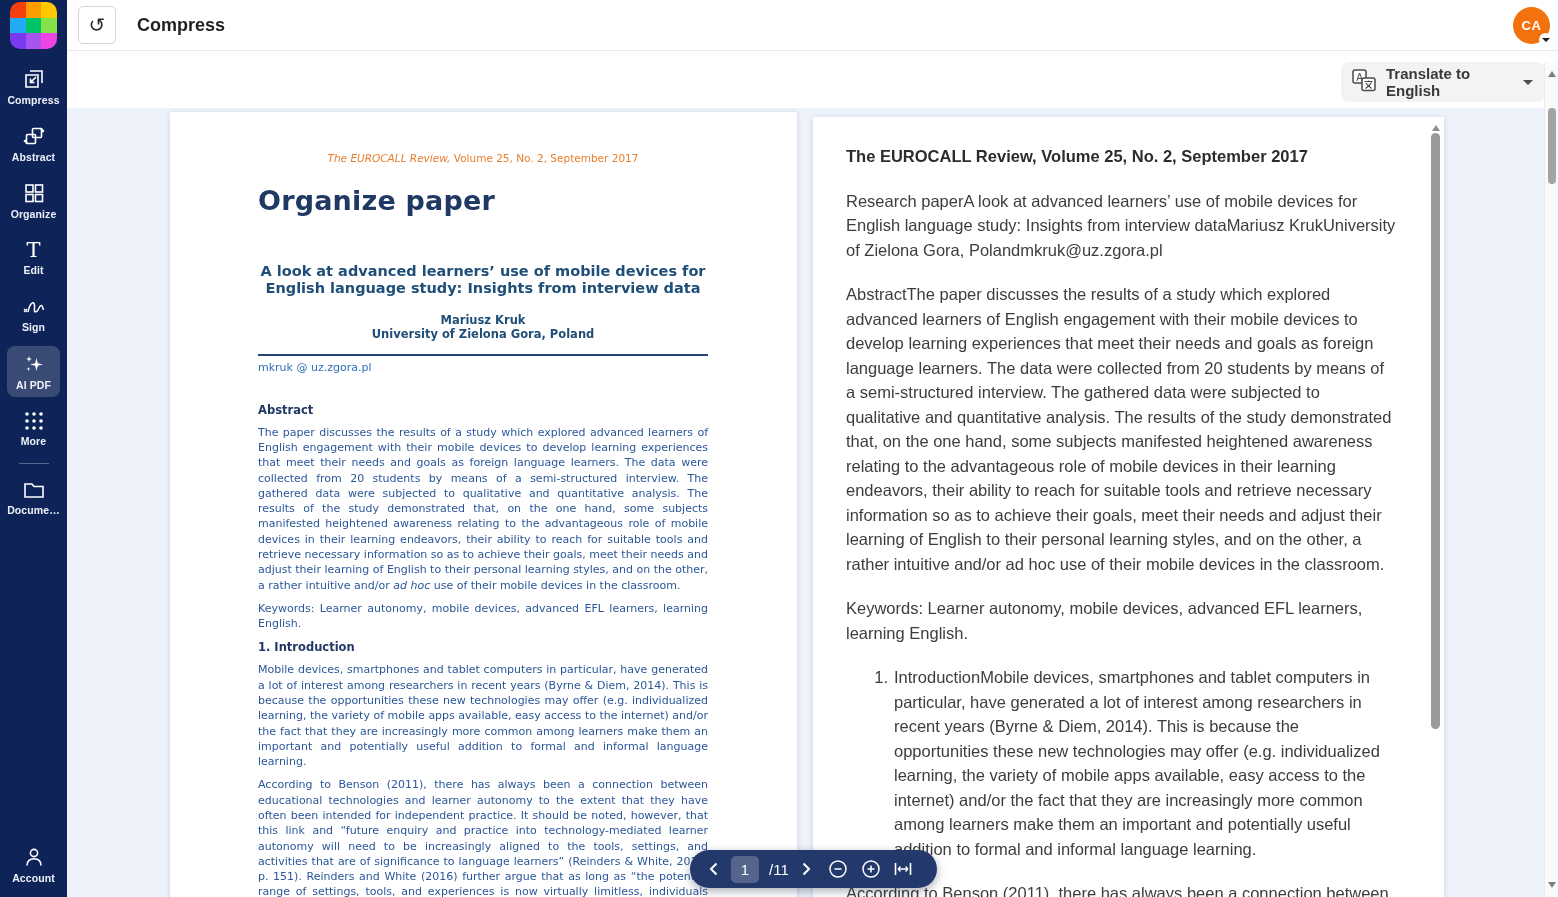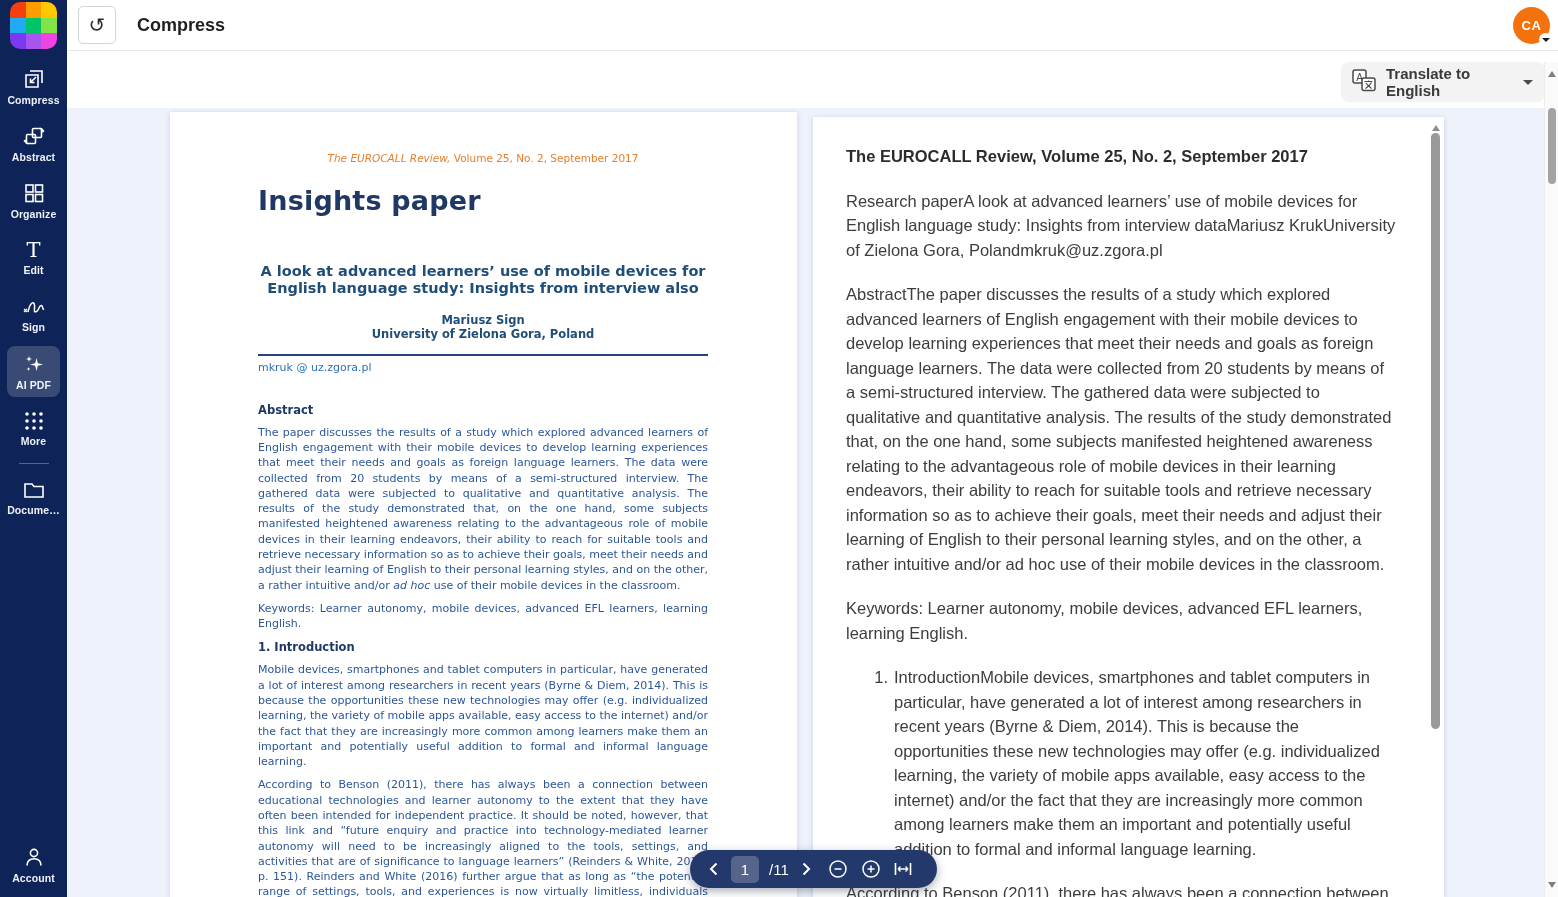--- a/index.html
+++ b/index.html
@@ -230,23 +230,23 @@
       <path d="M13.5 13.5 H21.5 M17.5 12.5 V14 M14.5 20.5 C16.5 19 19 17 20.5 14.5 M20.5 20.5 C18.5 19 16.5 17.2 15 15" stroke="#4a4a4a" stroke-width="1.2"></path>
     </svg>
   </span>
   <span class="t-label">Translate to English</span>
   <span class="tb-caret"></span>
 </div>
 
 <div class="doc-left">
   <div class="doc-inner">
     <div class="journal-line"><span class="it">The EUROCALL Review,</span><span> Volume 25, No. 2, September 2017</span></div>
-    <div class="kicker">Insights paper</div>
-    <div class="paper-title">A look at advanced learners’ use of mobile devices for English language study: Insights from interview also</div>
-    <div class="author">Mariusz Sign</div>
+    <div class="kicker">Organize paper</div>
+    <div class="paper-title">A look at advanced learners’ use of mobile devices for English language study: Insights from interview data</div>
+    <div class="author">Mariusz Kruk</div>
     <div class="affil">University of Zielona Gora, Poland</div>
     <div class="doc-rule"></div>
     <div class="email">mkruk @ uz.zgora.pl</div>
     <div class="abs-head">Abstract</div>
     <div class="doc-p"><span>The paper discusses the results of a study which explored advanced learners of English engagement with their mobile devices to develop learning experiences that meet their needs and goals as foreign language learners. The data were collected from 20 students by means of a semi-structured interview. The gathered data were subjected to qualitative and quantitative analysis. The results of the study demonstrated that, on the one hand, some subjects manifested heightened awareness relating to the advantageous role of mobile devices in their learning endeavors, their ability to reach for suitable tools and retrieve necessary information so as to achieve their goals, meet their needs and adjust their learning of English to their personal learning styles, and on the other, a rather intuitive and/or </span><span class="it">ad hoc</span><span> use of their mobile devices in the classroom.</span></div>
     <div class="doc-p kw"><b>Keywords:</b><span> Learner autonomy, mobile devices, advanced EFL learners, learning English.</span></div>
     <div class="intro-head">1. Introduction</div>
     <div class="doc-p">Mobile devices, smartphones and tablet computers in particular, have generated a lot of interest among researchers in recent years (Byrne &amp; Diem, 2014). This is because the opportunities these new technologies may offer (e.g. individualized learning, the variety of mobile apps available, easy access to the internet) and/or the fact that they are increasingly more common among learners make them an important and potentially useful addition to formal and informal language learning.</div>
     <div class="doc-p">According to Benson (2011), there has always been a connection between educational technologies and learner autonomy to the extent that they have often been intended for independent practice. It should be noted, however, that this link and “future enquiry and practice into technology-mediated learner autonomy will need to be increasingly aligned to the tools, settings, and activities that are of significance to language learners” (Reinders &amp; White, 2016, p. 151). Reinders and White (2016) further argue that as long as “the potential range of settings, tools, and experiences is now virtually limitless, individuals need to be increasingly adept at critical adaptive learning in order to benefit from and contribute effectively to those settings” (p. 151). Beyond doubt, contemporary language teachers should equip foreign/second language learners with appropriate knowledge concerning the affordances of mobile devices for language study and they should prepare them for effective usage of such devices for this purpose. It is also of paramount importance, for both researchers and practitioners, to comprehend the link between the modalities of the language learners' organization of their own learning experiences and environments and the role mobile technologies, in particular smartphones and tablets, play in these contexts.</div>
 

